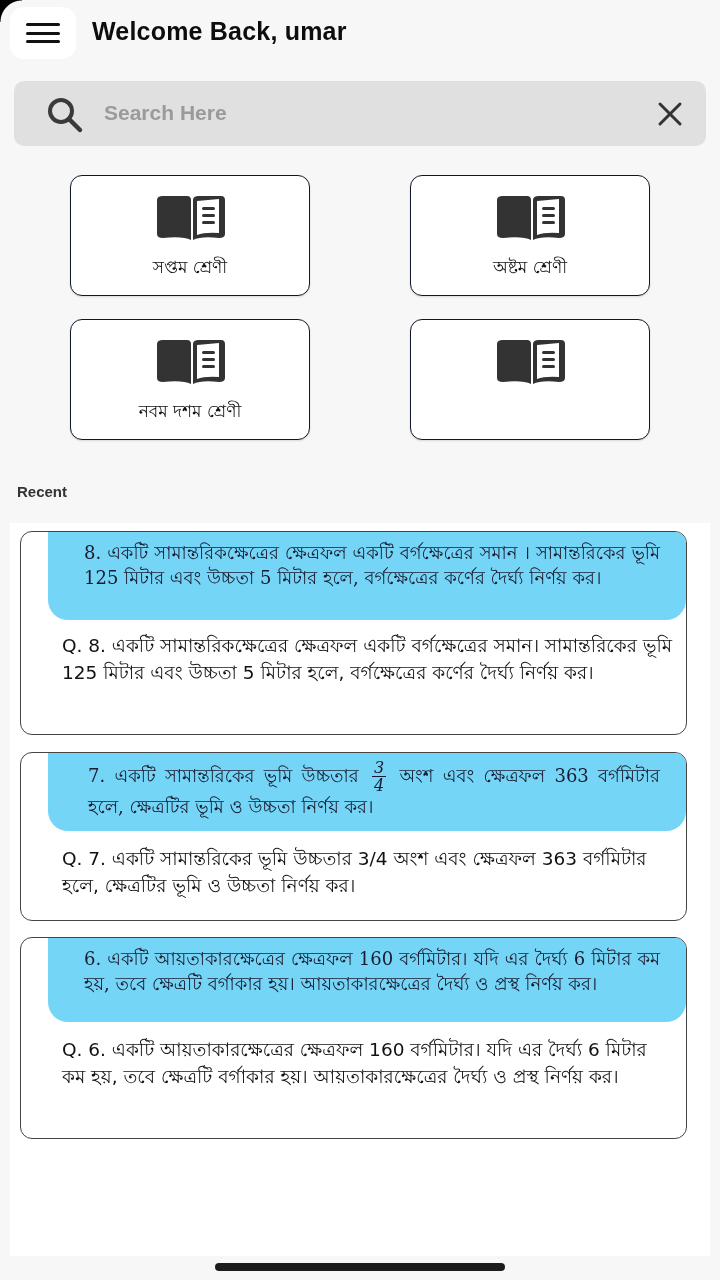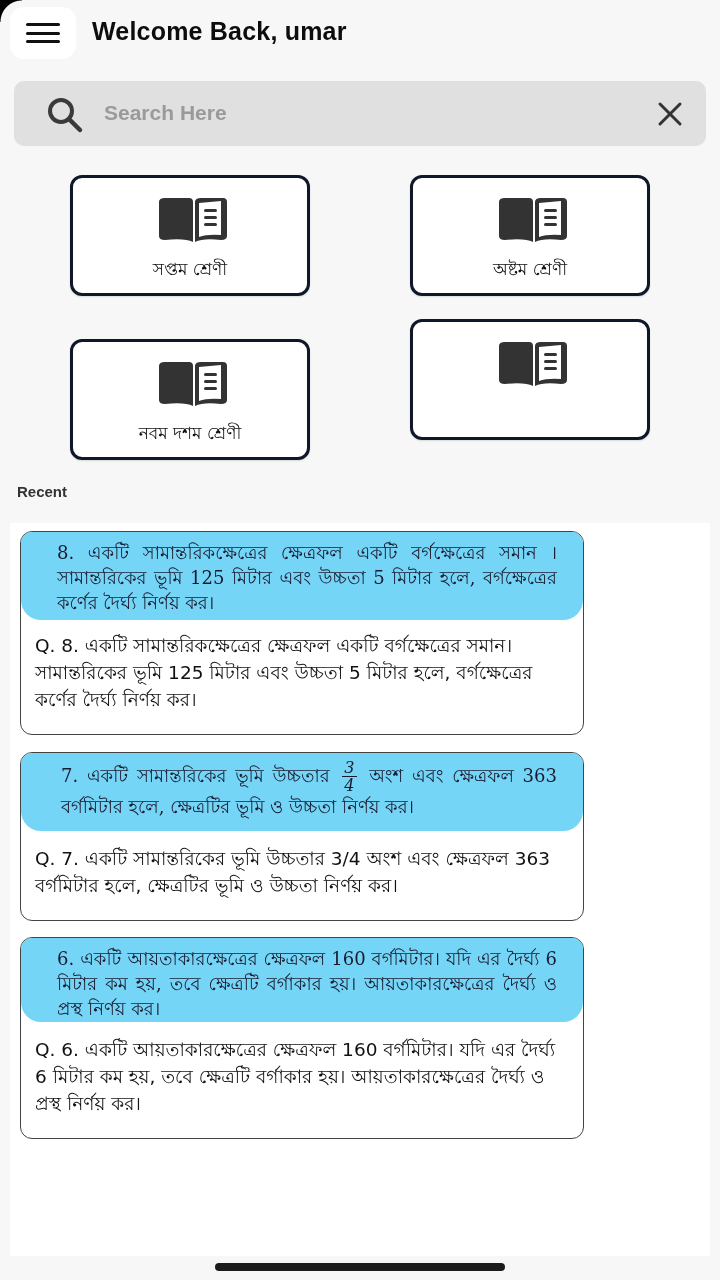--- a/index.html
+++ b/index.html
@@ -11,28 +11,28 @@
   .menu-btn .bars { width: 34px; height: 20px; display: flex; flex-direction: column; justify-content: space-between; }
   .menu-btn .bars span { display: block; height: 3px; background: #111; border-radius: 2px; }
   .title { position: absolute; left: 92px; top: 17px; font-family: "Liberation Sans", sans-serif; font-weight: bold; font-size: 25px; letter-spacing: 0.2px; color: #0d0d0d; }
 
   .search { position: absolute; left: 14px; top: 81px; width: 692px; height: 65px; background: #e0e0e0; border-radius: 10px; }
   .search .search-icon { position: absolute; left: 30px; top: 14px; width: 46px; height: 40px; }
   .search input { position: absolute; left: 88px; top: 12px; width: 520px; height: 40px; border: none; background: transparent; font-family: "Liberation Sans", sans-serif; font-size: 21px; color: #333; padding-left: 2px; outline: none; font-weight: bold; }
   .search input::placeholder { color: #9a9a9a; }
   .clear { position: absolute; right: 22px; top: 19px; width: 28px; height: 28px; }
 
-  .grid-card { position: absolute; width: 240px; height: 121px; background: #fff; border: 3px solid #0f172a; border-radius: 12px; box-shadow: 0 1px 2px rgba(0,0,0,0.12); }
+  .grid-card { position: absolute; width: 240px; height: 121px; background: #fff; border: 1px solid #0f172a; border-radius: 12px; box-shadow: 0 1px 2px rgba(0,0,0,0.12); }
   .grid-card .book { position: absolute; left: 82px; top: 18px; width: 76px; height: 50px; }
   .grid-card .label { position: absolute; left: 0; right: 0; top: 78px; text-align: center; font-family: "DejaVu Sans", sans-serif; font-size: 17px; color: #111; }
 
   .recent-title { position: absolute; left: 17px; top: 483px; font-family: "Liberation Sans", sans-serif; font-weight: bold; font-size: 15px; color: #333; }
 
   .list-bg { position: absolute; left: 10px; top: 523px; width: 700px; height: 733px; background: #fff; overflow: hidden; }
-  .q-card { position: absolute; left: 10px; width: 564px; background: #fff; border: 1.5px solid #444; border-radius: 12px; overflow: hidden; }
+  .q-card { position: absolute; left: 10px; width: 667px; background: #fff; border: 1.5px solid #444; border-radius: 12px; overflow: hidden; padding-left: 27px; }
   .q-head { background: #74d5f7; border-radius: 0 0 20px 20px; padding: 8px 26px 8px 36px; font-family: "DejaVu Serif", serif; font-size: 18px; line-height: 25px; color: #1a1a2e; text-align: justify; }
   .q-body { padding: 12px 12px 10px 14px; font-family: "DejaVu Sans", sans-serif; font-size: 18.5px; line-height: 27px; color: #111; }
   .frac { display: inline-flex; flex-direction: column; align-items: center; vertical-align: middle; font-style: italic; font-size: 16px; line-height: 17px; margin: 0 4px; }
   .frac .num { border-bottom: 1.5px solid #1a1a2e; padding: 0 2px; }
 
   .home-bar { position: absolute; left: 215px; top: 1263px; width: 290px; height: 8px; background: #1c1c1c; border-radius: 4px; }
   .corner { position: absolute; left: 0; top: 0; width: 22px; height: 22px; background: radial-gradient(circle at 22px 22px, transparent 21px, #000 22px); }
 </style>
 </head>
 <body>
@@ -77,21 +77,21 @@
   <svg class="book" viewBox="0 0 76 50">
     <path d="M4 6 Q4 2 10 2 L34 2 Q38 2 38 6 L38 46 Q30 42 10 44 Q4 44 4 40 Z" fill="#333"></path>
     <path d="M40 6 Q40 2 46 2 L68 2 Q72 2 72 6 L72 40 Q72 44 66 44 Q48 42 40 46 Z" fill="#333"></path>
     <path d="M44 7 L66 5 L66 39 Q52 38 44 41 Z" fill="#fff"></path>
     <rect x="49" y="13" width="13" height="3" rx="1.5" fill="#333"></rect>
     <rect x="49" y="20" width="13" height="3" rx="1.5" fill="#333"></rect>
     <rect x="49" y="27" width="13" height="3" rx="1.5" fill="#333"></rect>
   </svg>
   <div class="label">অষ্টম শ্রেণী</div>
 </div>
-<div class="grid-card" style="left:70px; top:319px;margin-top:20px;">
+<div class="grid-card" style="left:70px; top:319px;">
   <svg class="book" viewBox="0 0 76 50">
     <path d="M4 6 Q4 2 10 2 L34 2 Q38 2 38 6 L38 46 Q30 42 10 44 Q4 44 4 40 Z" fill="#333"></path>
     <path d="M40 6 Q40 2 46 2 L68 2 Q72 2 72 6 L72 40 Q72 44 66 44 Q48 42 40 46 Z" fill="#333"></path>
     <path d="M44 7 L66 5 L66 39 Q52 38 44 41 Z" fill="#fff"></path>
     <rect x="49" y="13" width="13" height="3" rx="1.5" fill="#333"></rect>
     <rect x="49" y="20" width="13" height="3" rx="1.5" fill="#333"></rect>
     <rect x="49" y="27" width="13" height="3" rx="1.5" fill="#333"></rect>
   </svg>
   <div class="label">নবম দশম শ্রেণী</div>
 </div>

